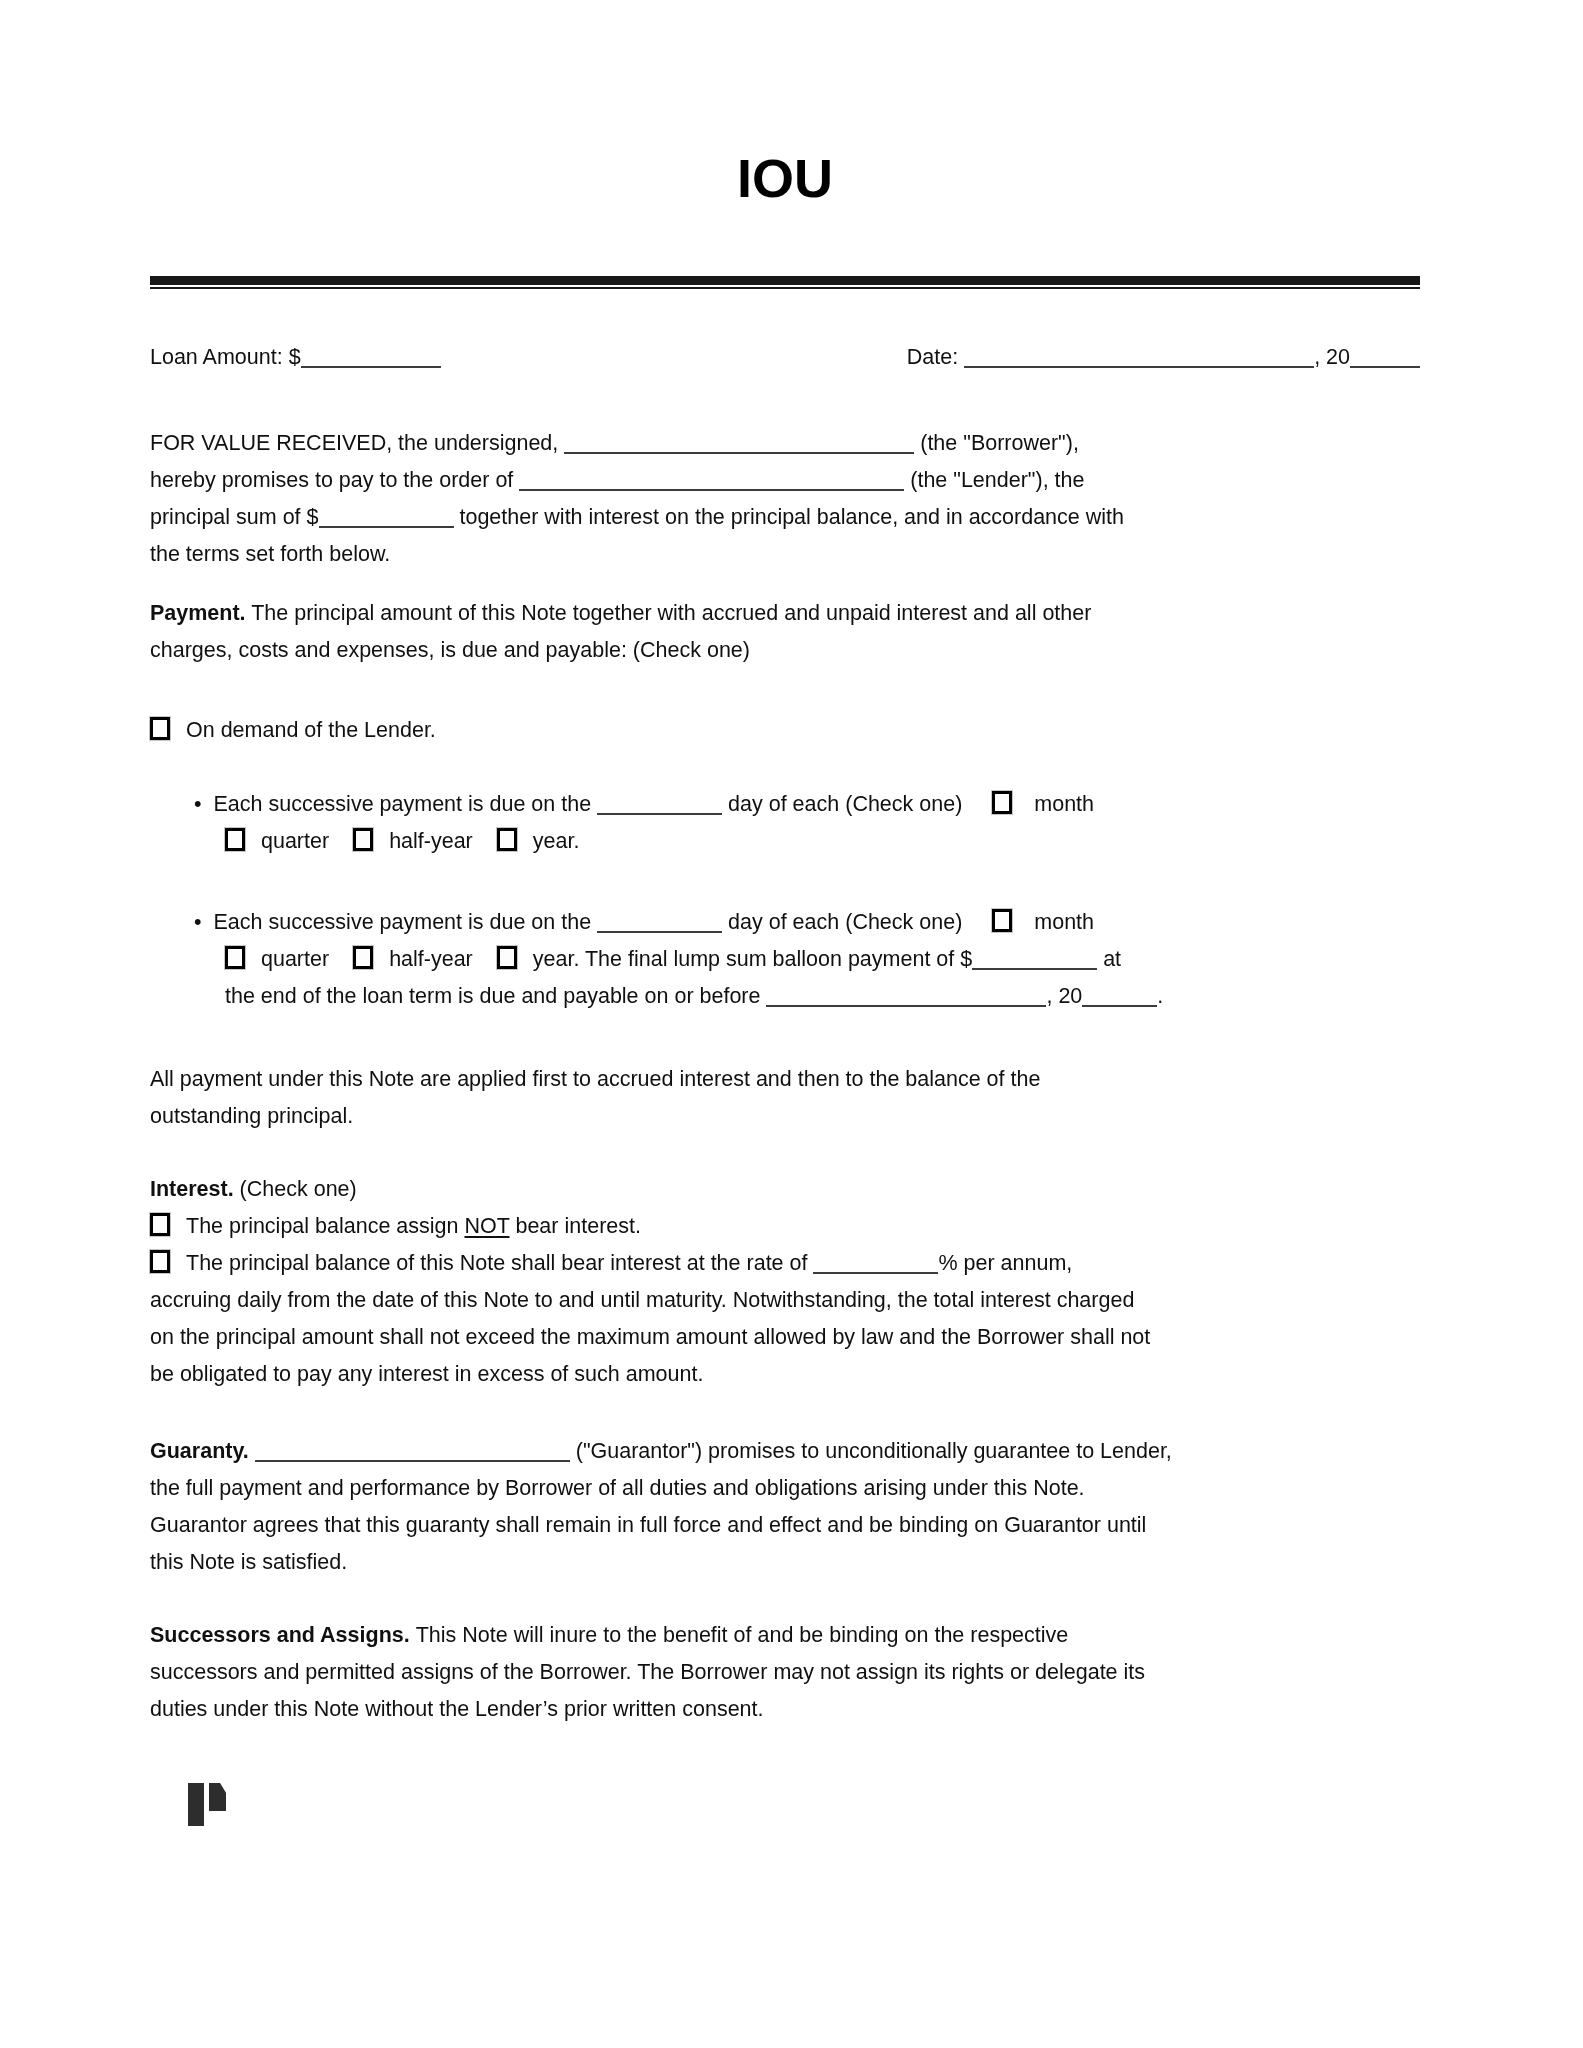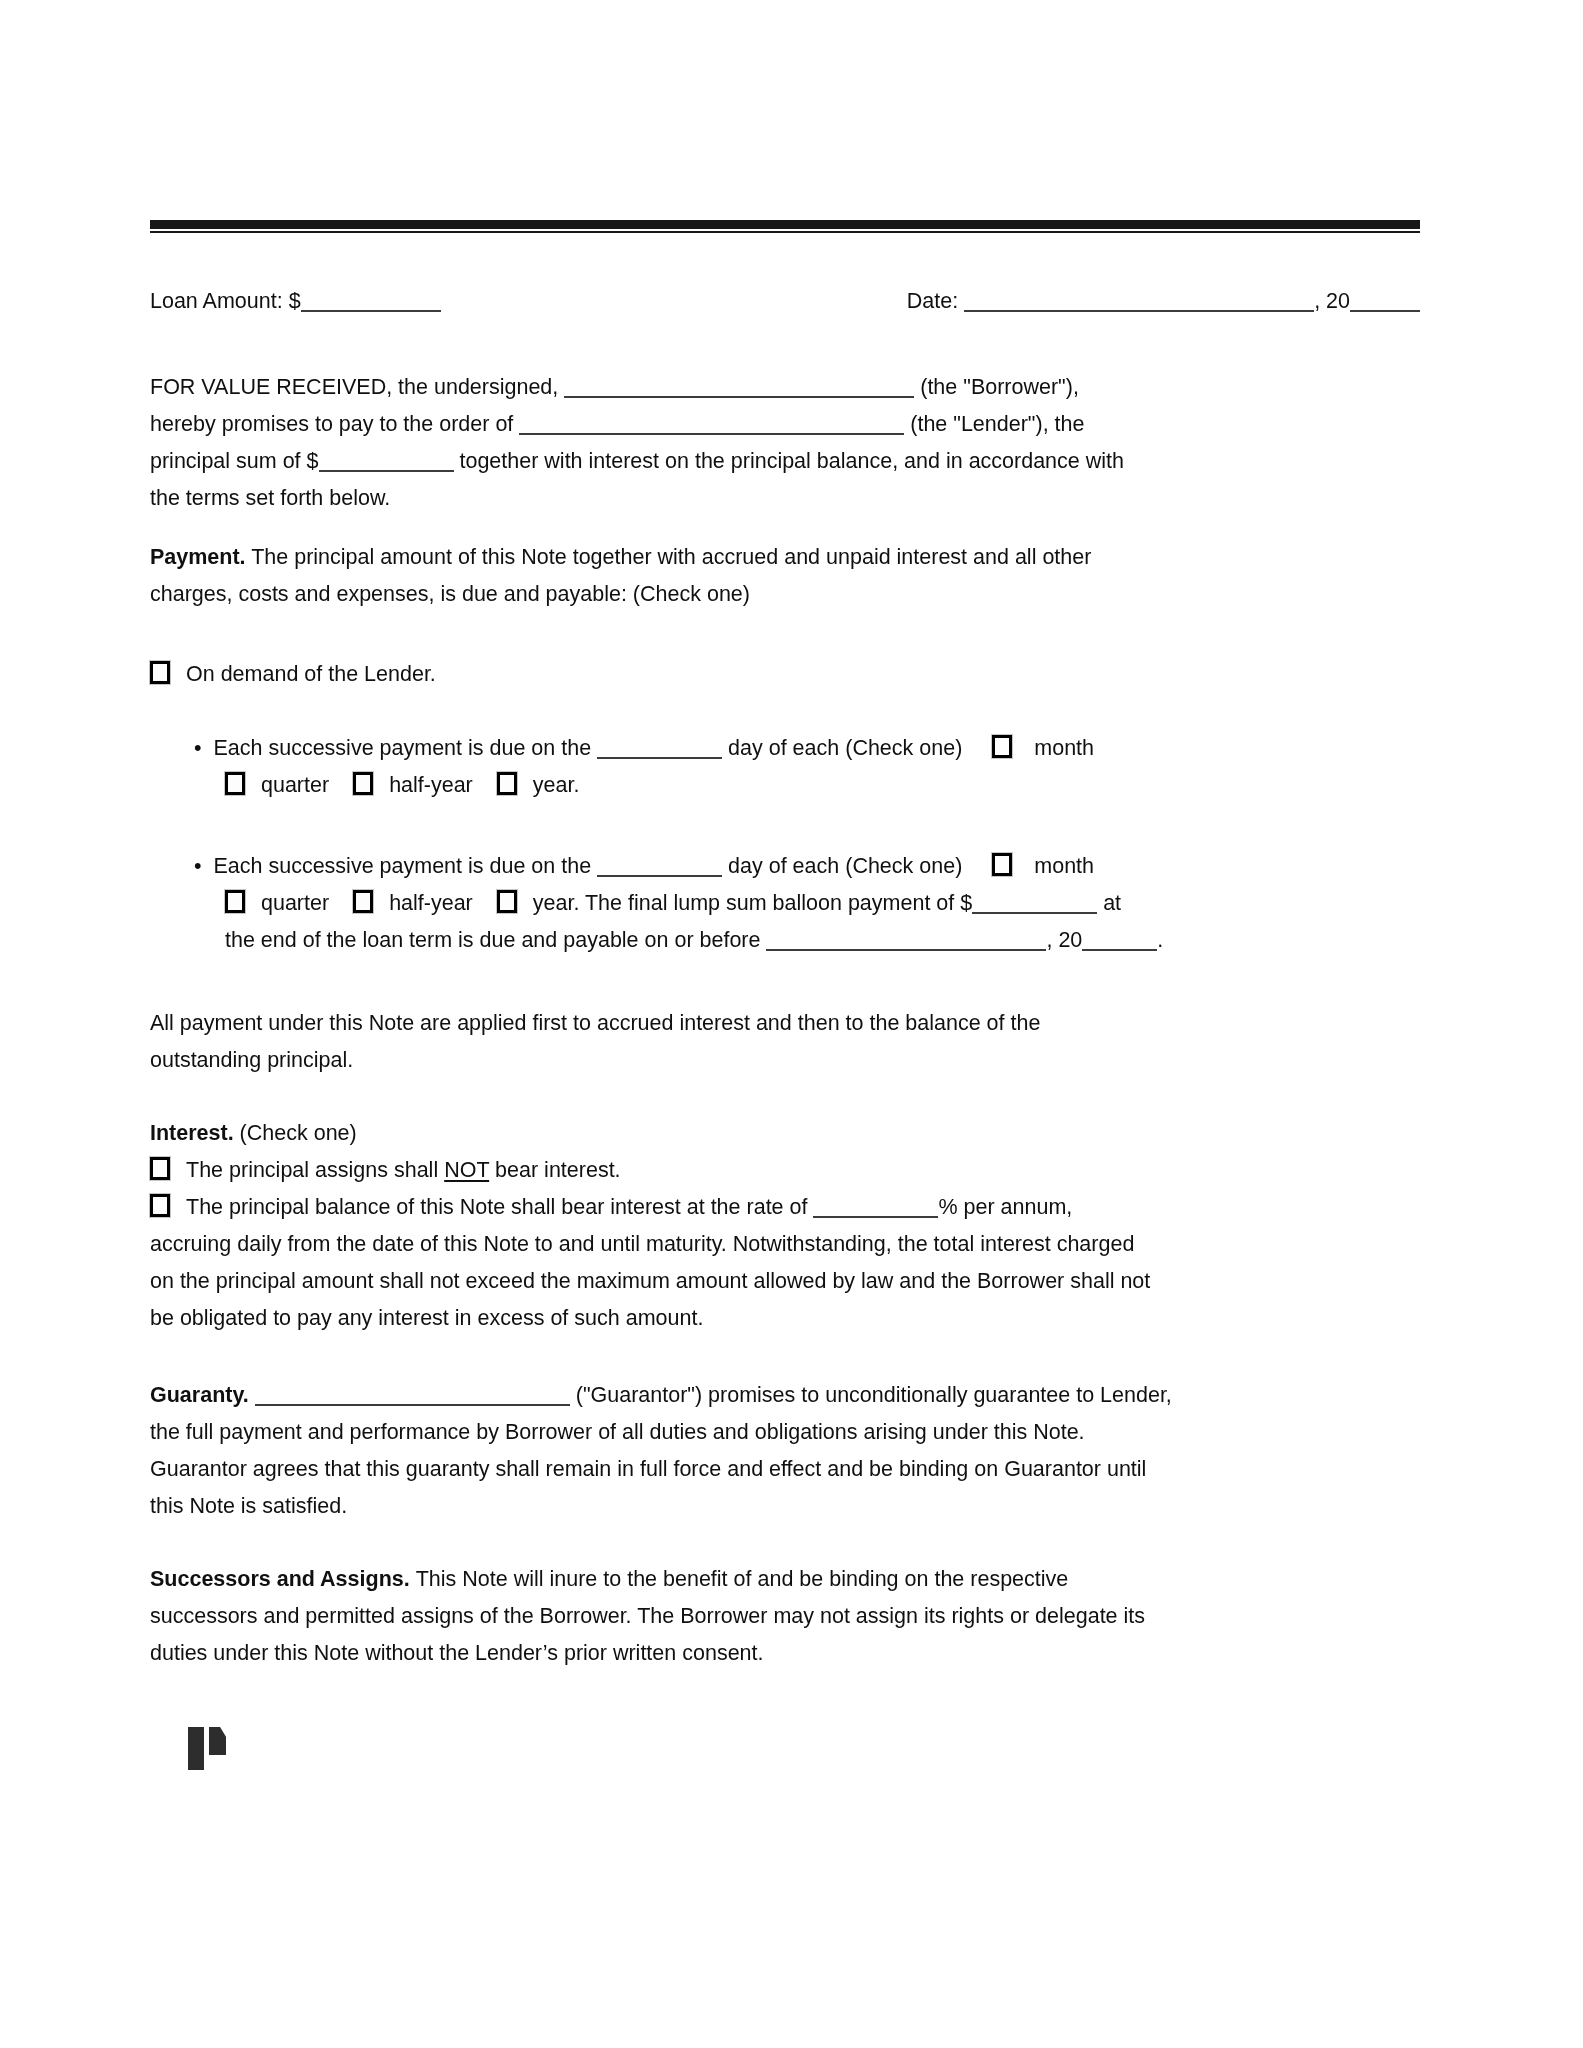--- a/index.html
+++ b/index.html
@@ -77,20 +77,21 @@
     position:absolute;left:21px;top:0;
     width:17px;height:28px;background:#2d2d2d;
     clip-path:polygon(0 0,65% 0,100% 35%,100% 100%,0 100%);
   }
 </style>
 </head>
 <body>
 
 <div class="page">
 
+  <h1 class="doc-title">IOU</h1>
 
   <div class="rule"></div>
 
   <div class="header-row">
     <div class="para"><span class="">Loan Amount: $</span><span class="blank" style="width: 140px;"></span></div>
     <div class="para"><span class="">Date: </span><span class="blank" style="width: 350px;"></span><span class="">, 20</span><span class="blank" style="width: 70px;"></span></div>
   </div>
 
   <p class="para m33"><span class="">FOR VALUE RECEIVED, the undersigned, </span><span class="blank" style="width: 350px;"></span><span class=""> (the "Borrower"),</span><br><span class="">hereby promises to pay to the order of </span><span class="blank" style="width: 385px;"></span><span class=""> (the "Lender"), the</span><br><span class="">principal sum of $</span><span class="blank" style="width: 135px;"></span><span class=""> together with interest on the principal balance, and in accordance with</span><br><span class="">the terms set forth below.</span></p>
 
@@ -105,21 +106,21 @@
   </div>
 
   <div class="m44">
     <div class="para bullet-line"><span class="">•&nbsp; Each successive payment is due on the </span><span class="blank" style="width: 125px;"></span><span class=""> day of each (Check one) </span><span class="checkbox"></span><span class=""> month</span></div>
     <div class="para freq-line"><span class="checkbox"></span><span class="">quarter</span><span class="checkbox"></span><span class="">half-year</span><span class="checkbox"></span><span class="">year. The final lump sum balloon payment of $</span><span class="blank" style="width: 125px;"></span><span class=""> at</span><br><span class="">the end of the loan term is due and payable on or before </span><span class="blank" style="width: 280px;"></span><span class="">, 20</span><span class="blank" style="width: 75px;"></span><span class="">.</span></div>
   </div>
 
   <p class="para m46"><span class="">All payment under this Note are applied first to accrued interest and then to the balance of the</span><br><span class="">outstanding principal.</span></p>
 
   <p class="para m36"><span class="b">Interest.</span><span class=""> (Check one)</span></p>
-  <div class="para"><span class="checkbox"></span><span class="">The principal assigns shall </span><span class="u">NOT</span><span class=""> bear interest.</span></div>
+  <div class="para"><span class="checkbox"></span><span class="">The principal balance assign </span><span class="u">NOT</span><span class=""> bear interest.</span></div>
   <div class="para"><span class="checkbox"></span><span class="">The principal balance of this Note shall bear interest at the rate of </span><span class="blank" style="width: 125px;"></span><span class="">% per annum,</span><br><span class="">accruing daily from the date of this Note to and until maturity. Notwithstanding, the total interest charged</span><br><span class="">on the principal amount shall not exceed the maximum amount allowed by law and the Borrower shall not</span><br><span class="">be obligated to pay any interest in excess of such amount.</span></div>
 
   <p class="para m40"><span class="b">Guaranty. </span><span class="blank" style="width: 315px;"></span><span class=""> ("Guarantor") promises to unconditionally guarantee to Lender,</span><br><span class="">the full payment and performance by Borrower of all duties and obligations arising under this Note.</span><br><span class="">Guarantor agrees that this guaranty shall remain in full force and effect and be binding on Guarantor until</span><br><span class="">this Note is satisfied.</span></p>
 
   <p class="para m36"><span class="b">Successors and Assigns. </span><span class="">This Note will inure to the benefit of and be binding on the respective</span><br><span class="">successors and permitted assigns of the Borrower. The Borrower may not assign its rights or delegate its</span><br><span class="">duties under this Note without the Lender’s prior written consent.</span></p>
 
   <div class="logo">
     <span class="logo-bar"></span>
     <span class="logo-doc"></span>
   </div>

